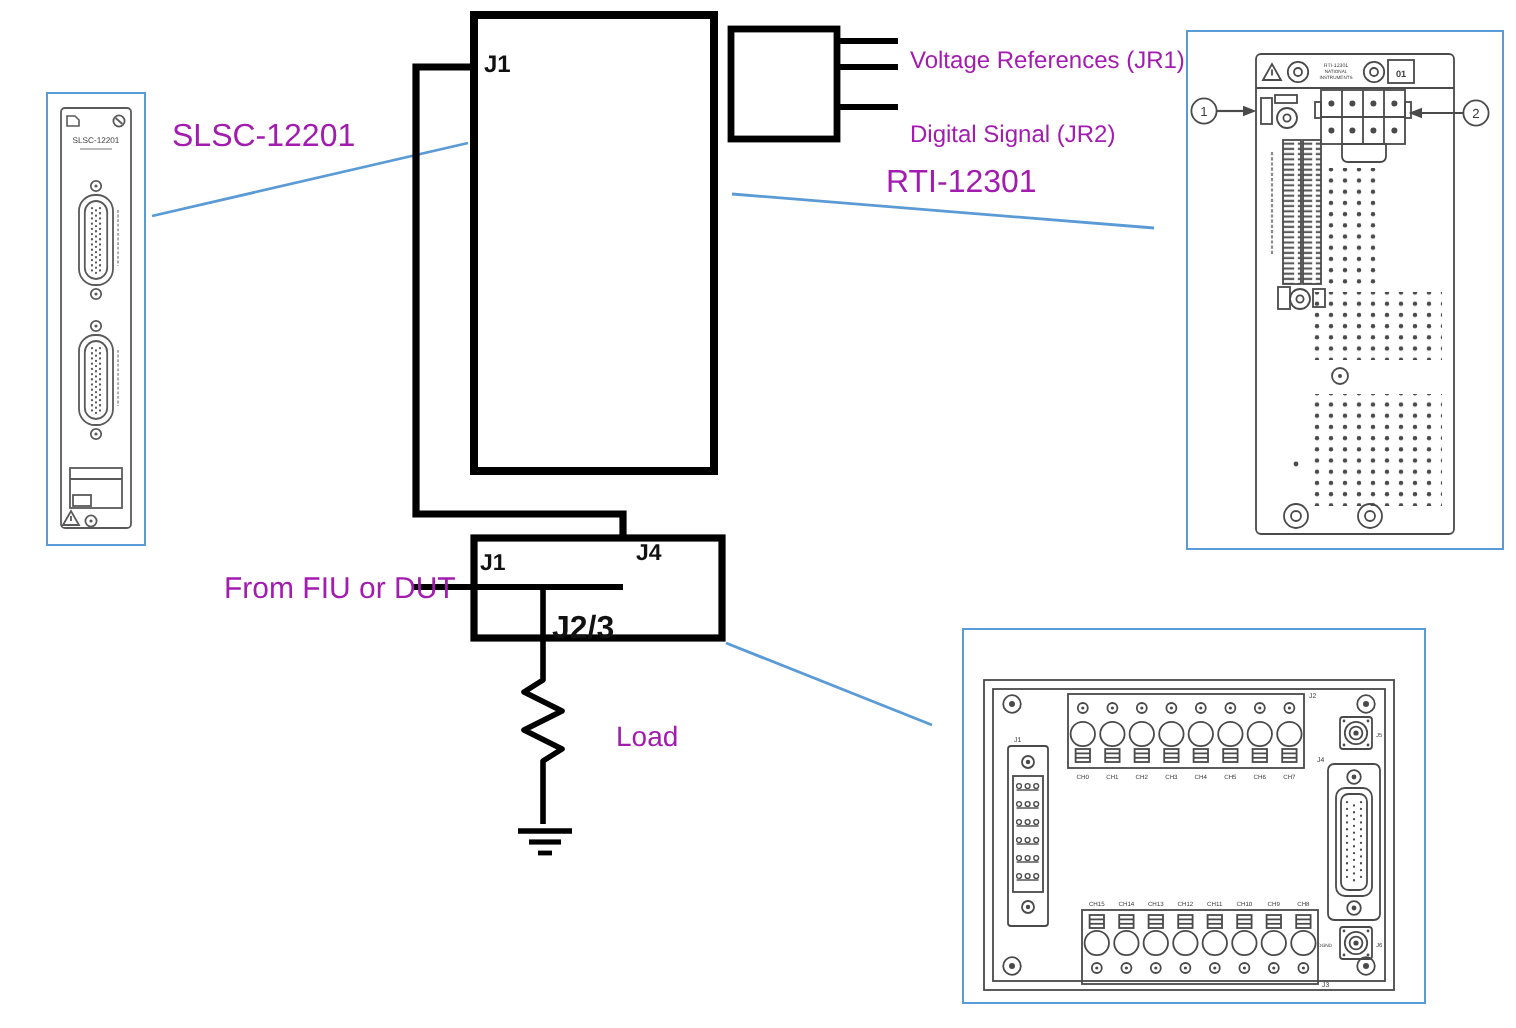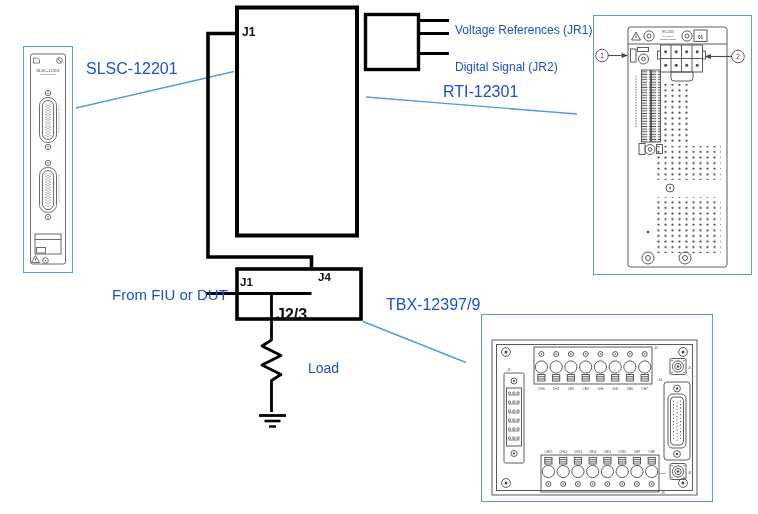--- a/index.html
+++ b/index.html
@@ -1,20 +1,20 @@
 <!DOCTYPE html>
 <html><head>
 <meta charset="utf-8">
 <style>
   * { margin:0; padding:0; box-sizing:border-box; }
   html,body { background:#ffffff; }
   body { font-family:"Liberation Sans", sans-serif; }
   .canvas { position:relative; width:758px; height:514px; background:#fff; overflow:hidden; }
   .abs { position:absolute; left:0; top:0; }
-  .lbl { position:absolute; color:#1d4ed8; white-space:nowrap; line-height:1.1; }
+  .lbl { position:absolute; color:#a21caf; white-space:nowrap; line-height:1.1; }
   .lbl-lg { font-size:16px; }
   .lbl-md { font-size:12px; }
   .port { font-weight:bold; font-size:12px; color:#111; }
   .imgbox { position:absolute; border:1px solid #5b9bd5; background:#fff; }
   svg { display:block; }
   svg text { font-family:"Liberation Sans", sans-serif; fill:#3c3c3c; }
 </style>
 </head>
 <body>
 
@@ -41,21 +41,20 @@
     <line x1="206" y1="293.5" x2="311.5" y2="293.5" stroke="#000" stroke-width="3"></line>
 
     <path d="M271.5,295 V340 l-9.5,6 l19,9.5 l-19,9.5 l19,9.5 l-9.5,6 V412" fill="none" stroke="#000" stroke-width="2.8" stroke-linejoin="round"></path>
     <line x1="259" y1="415.5" x2="286" y2="415.5" stroke="#000" stroke-width="2.8"></line>
     <line x1="264.5" y1="421" x2="280.5" y2="421" stroke="#000" stroke-width="2.6"></line>
     <line x1="269" y1="426.5" x2="276" y2="426.5" stroke="#000" stroke-width="2.4"></line>
   </svg>
 
   <div class="lbl lbl-lg" style="left:86px;top:60px;">SLSC-12201</div>
   <div class="lbl lbl-lg" style="left:443px;top:83px;">RTI-12301</div>
-  <div class="lbl lbl-lg" style="left:386px;top:296px;">TBX-12397/9</div>
 
   <div class="lbl lbl-md" style="left:455px;top:24px;">Voltage References (JR1)</div>
   <div class="lbl lbl-md" style="left:455px;top:61px;">Digital Signal (JR2)</div>
   <div class="lbl" style="left:112px;top:287px;font-size:15px;">From FIU or DUT</div>
   <div class="lbl" style="left:308px;top:361px;font-size:14px;">Load</div>
 
   <div class="lbl port" style="left:242px;top:26px;">J1</div>
   <div class="lbl port" style="left:240px;top:276px;font-size:11.5px;">J1</div>
   <div class="lbl port" style="left:318px;top:271px;font-size:11.5px;">J4</div>
   <div class="lbl port" style="left:276px;top:306px;font-size:16px;">J2/3</div>

